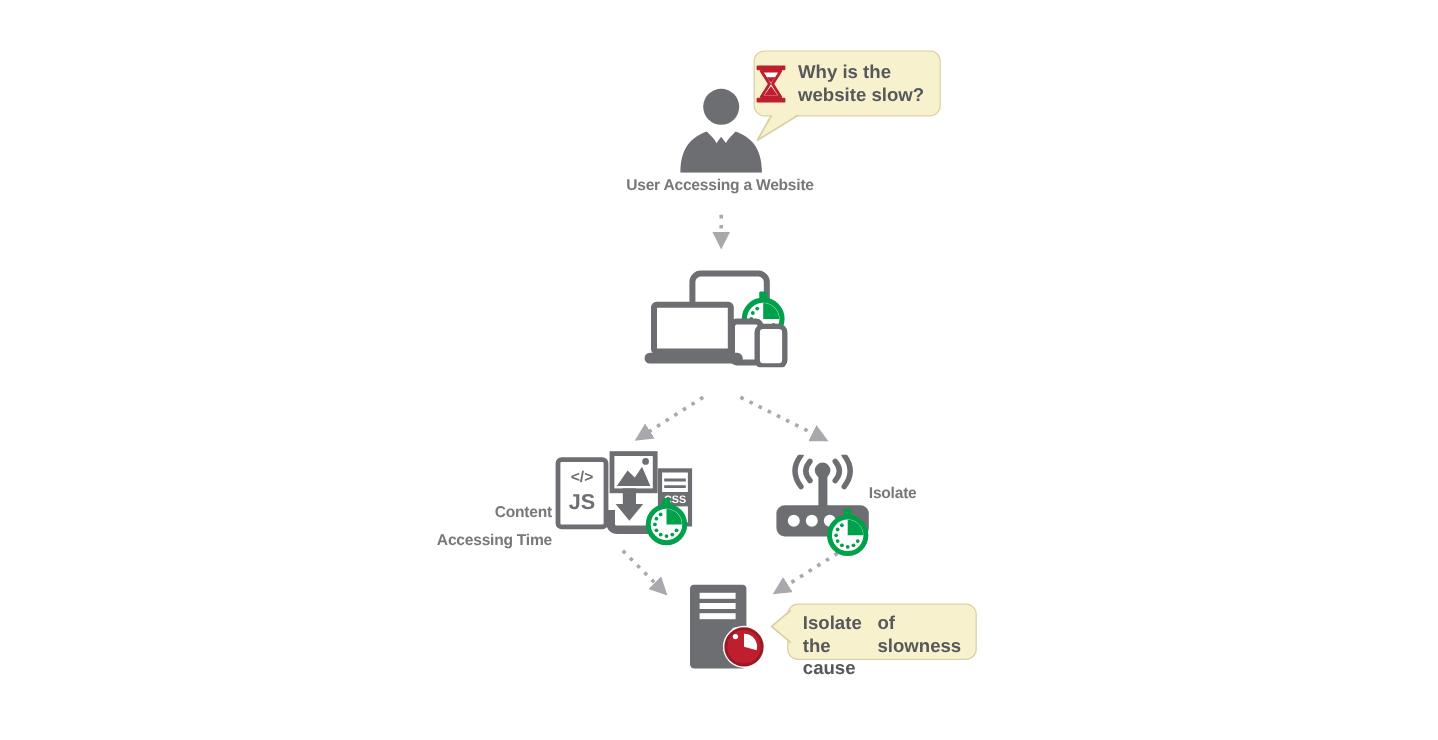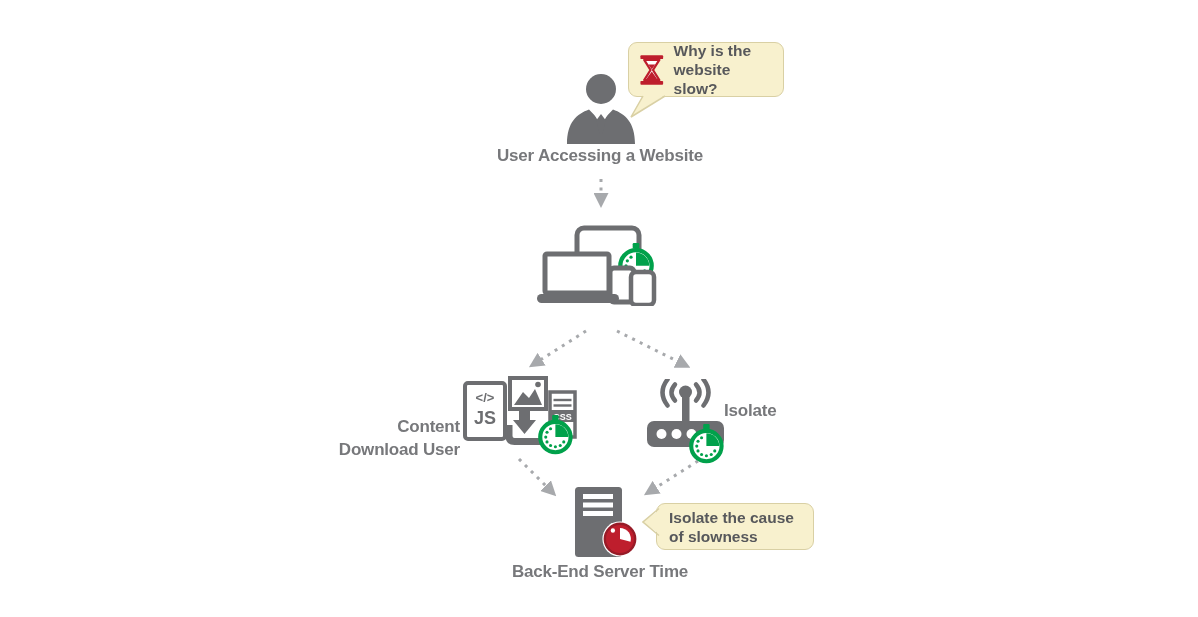--- a/index.html
+++ b/index.html
@@ -1,24 +1,24 @@
 <!DOCTYPE html>
 <html><head>
 <meta charset="utf-8">
 <style>
   html,body{margin:0;padding:0;}
   body{font-family:"Liberation Sans", sans-serif;}
   #canvas{position:relative;width:1198px;height:617px;background:#ffffff;overflow:hidden;}
   .abs{position:absolute;}
-  .label{color:#77787b;font-weight:bold;font-size:17px;letter-spacing:-0.2px;}
+  .label{color:#77787b;font-weight:bold;font-size:13px;letter-spacing:-0.2px;}
   .label-center{text-align:center;}
   .bubble{background:#f8f1ce;border:1.5px solid #d9d0a4;border-radius:9px;box-sizing:border-box;
           color:#57585b;font-weight:bold;font-size:15.5px;line-height:19px;}
-  .bubble-q{left:628px;top:42px;width:156px;height:55px;display:flex;align-items:center;gap:9px;padding:0 10px;}
-  .bubble-a{left:656px;top:503px;width:158px;height:47px;display:flex;flex-direction:column;justify-content:center;padding:6px 12px;}
+  .bubble-q{left:628px;top:42px;width:156px;height:55px;display:flex;align-items:center;gap:9px;padding:0 0;}
+  .bubble-a{left:656px;top:503px;width:158px;height:47px;display:flex;flex-direction:row;justify-content:center;padding:6px 12px;}
   .tail{pointer-events:none;}
   svg{display:block;}
 </style>
 </head>
 <body>
 
 <div id="canvas">
 
   <svg width="0" height="0" style="position:absolute" aria-hidden="true">
     <defs>
@@ -91,21 +91,21 @@
         <use href="#sw-green" transform="translate(80,22) scale(0.95)"></use>
       </g>
     <rect x="73" y="47" width="24" height="34" rx="4" fill="#ffffff" stroke="#6d6e71" stroke-width="5"></rect>
     <rect x="94" y="51" width="23" height="33" rx="5" fill="#ffffff" stroke="#6d6e71" stroke-width="4.5"></rect>
     <rect x="8" y="33" width="64" height="39" rx="2" fill="#ffffff" stroke="#6d6e71" stroke-width="5"></rect>
     <rect x="0" y="73" width="82" height="9" rx="4.5" fill="#6d6e71"></rect>
   </svg>
 
   <div class="abs label" style="left:310px;top:415px;width:150px;text-align:right;line-height:23px">
     <div>Content</div>
-    <div>Download User</div>
+    <div>Accessing Time</div>
   </div>
   <svg class="abs" style="left:462px;top:375px" width="116" height="86" viewBox="0 0 116 86">
     <g>
       <rect x="3" y="8" width="40" height="56" rx="3" fill="#ffffff" stroke="#6d6e71" stroke-width="4"></rect>
       <text x="23" y="27" text-anchor="middle" font-size="13" font-weight="bold" fill="#6d6e71">&lt;/&gt;</text>
       <text x="23" y="49" text-anchor="middle" font-size="18" font-weight="bold" fill="#6d6e71">JS</text>
     </g>
     <g>
       <rect x="48" y="3" width="36" height="31" fill="#ffffff" stroke="#6d6e71" stroke-width="4"></rect>
       <polygon points="52,30 61,17 67,23 73,14 80,30" fill="#6d6e71"></polygon>
@@ -152,21 +152,20 @@
   <svg class="abs" style="left:574px;top:487px" width="70" height="73" viewBox="0 0 70 73">
     <rect x="1" y="0" width="47" height="70" rx="3.5" fill="#6d6e71"></rect>
     <rect x="9" y="7" width="30" height="5" fill="#ffffff"></rect>
     <rect x="9" y="15.5" width="30" height="5" fill="#ffffff"></rect>
     <rect x="9" y="24" width="30" height="5" fill="#ffffff"></rect>
     <circle cx="38.5" cy="38.5" r="2.6" fill="#ffffff"></circle>
     <g>
         <use href="#sw-red" transform="translate(27,33) scale(0.95)"></use>
       </g>
   </svg>
-  <div class="abs label label-center" style="left:440px;top:562px;width:320px">Back-End Server Time</div>
 
   <div class="abs bubble bubble-a">
     <div>Isolate the cause</div>
     <div>of slowness</div>
   </div>
   <svg class="abs tail" style="left:642px;top:506px" width="22" height="32" viewBox="0 0 22 32">
     <polygon points="20,2 20,30 1,16" fill="#f8f1ce"></polygon>
     <path d="M17,2.5 L1,16 L17,29.5" fill="none" stroke="#d9d0a4" stroke-width="1.5"></path>
   </svg>
 

